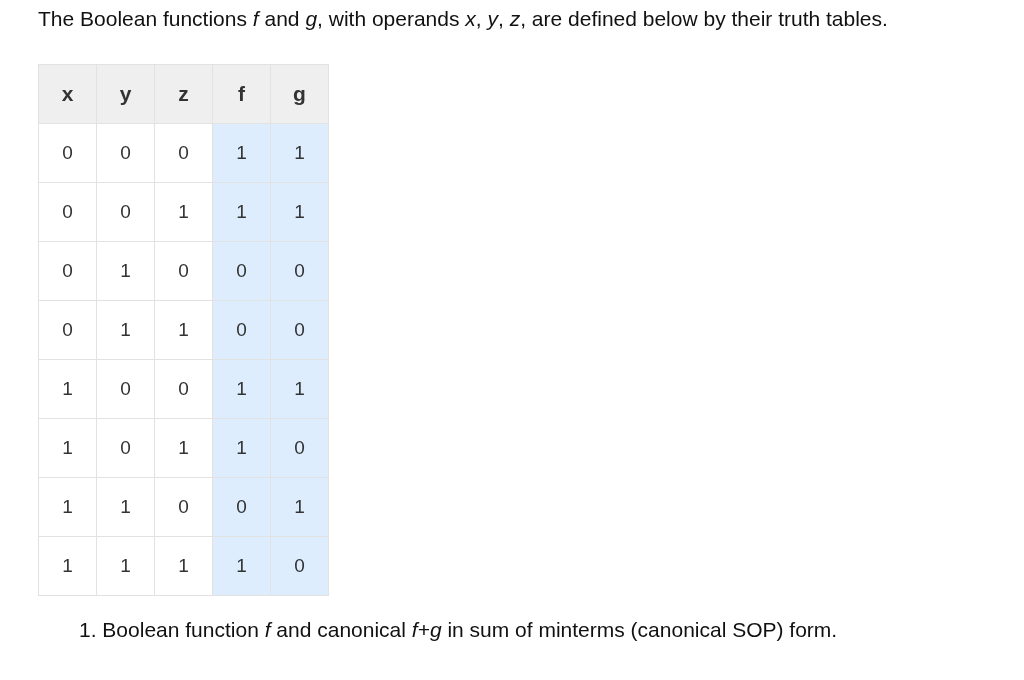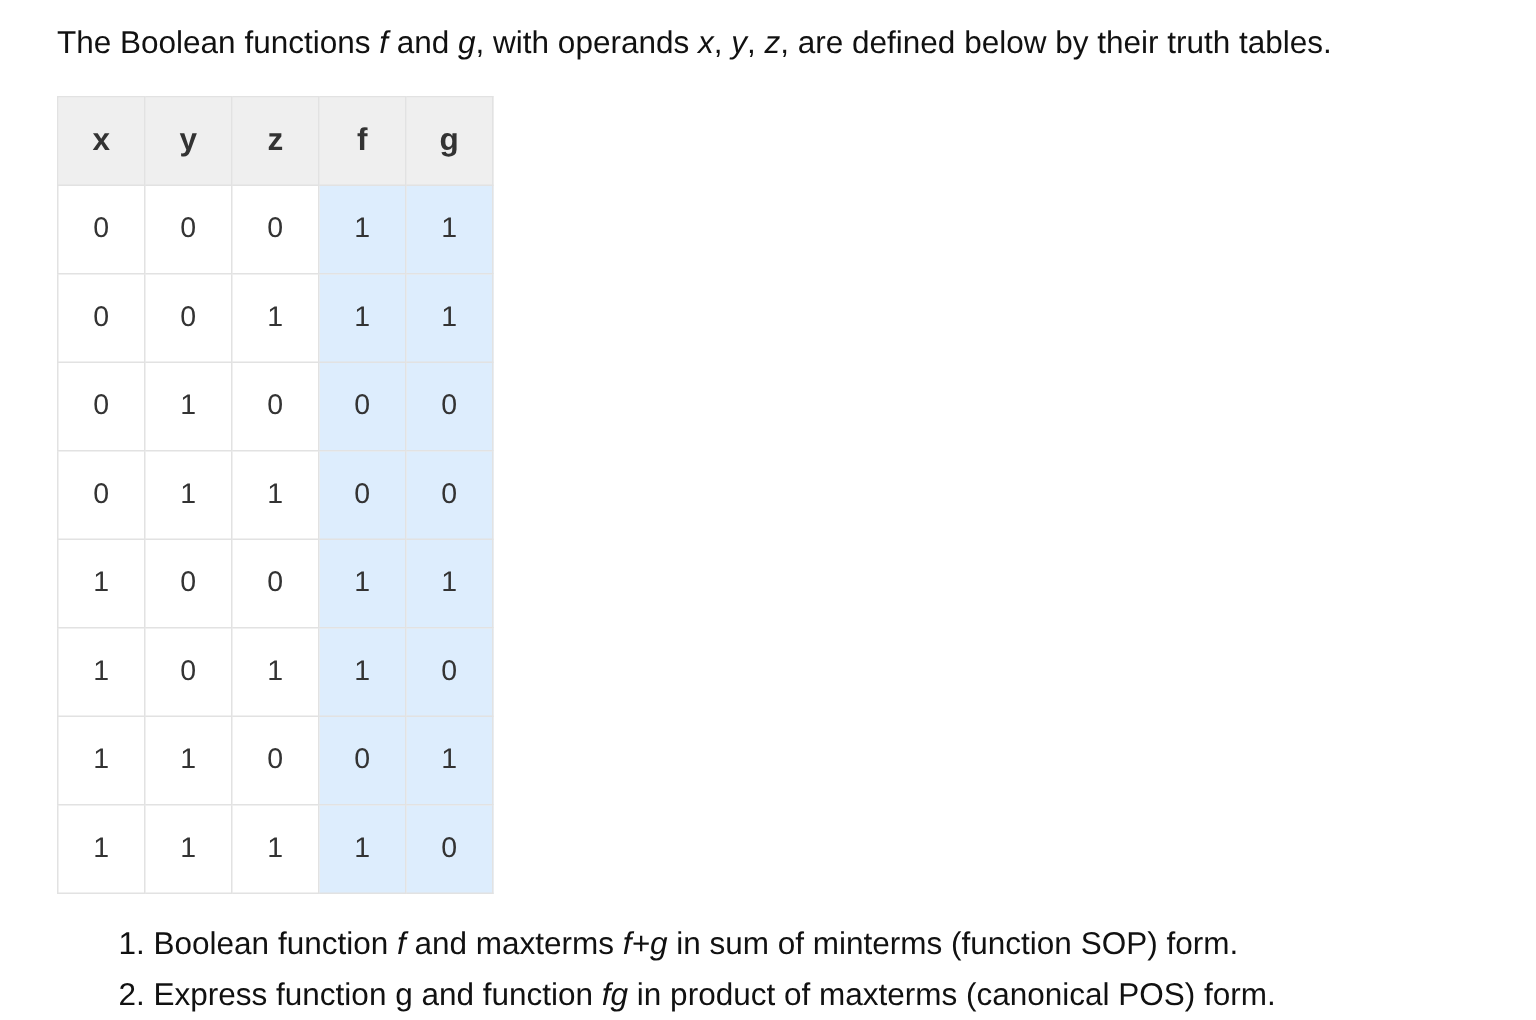--- a/index.html
+++ b/index.html
@@ -1,21 +1,21 @@
 <!DOCTYPE html>
 <html><head>
 <meta charset="utf-8">
 <style>
   html, body { margin: 0; padding: 0; background: #ffffff; }
   body {
     width: 1024px; height: 680px; overflow: hidden; position: relative;
     font-family: "Liberation Sans", sans-serif; color: #1a1a1a;
   }
   .intro {
-    position: absolute; left: 38px; top: 14px;
+    position: absolute; left: 38px; top: 4px;
     font-size: 21px; line-height: 30px; white-space: nowrap; color: #111;
   }
   .intro i { font-style: italic; }
   table.tt {
     position: absolute; left: 38px; top: 64px;
     border-collapse: collapse;
     font-size: 19px; color: #333;
   }
   table.tt th, table.tt td {
     width: 57px; height: 58px; padding: 0; text-align: center;
@@ -103,15 +103,14 @@
       <td>1</td>
       <td>1</td>
       <td>1</td>
       <td class="out">1</td>
       <td class="out">0</td>
     </tr>
   </tbody>
 </table>
 
 <ol class="questions">
-  <li><span>1. </span><span>Boolean function </span><i>f</i><span> and maxterms </span><i>f+g</i><span> in sum of minterms (function SOP) form.</span></li>
-  <li><span>2. </span><span>Express function g and function </span><i>fg</i><span> in product of maxterms (canonical POS) form.</span></li>
+  <li><span>1. </span><span>Boolean function </span><i>f</i><span> and canonical </span><i>f+g</i><span> in sum of minterms (canonical SOP) form.</span></li>
 </ol>
 
 </body></html>

